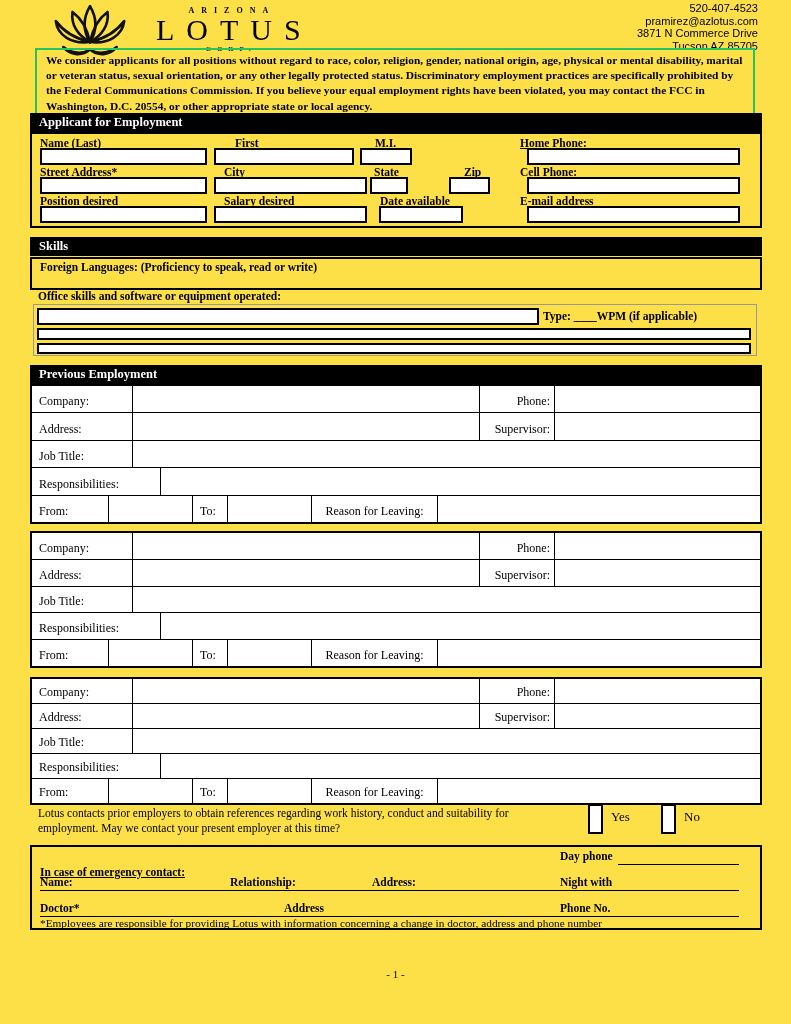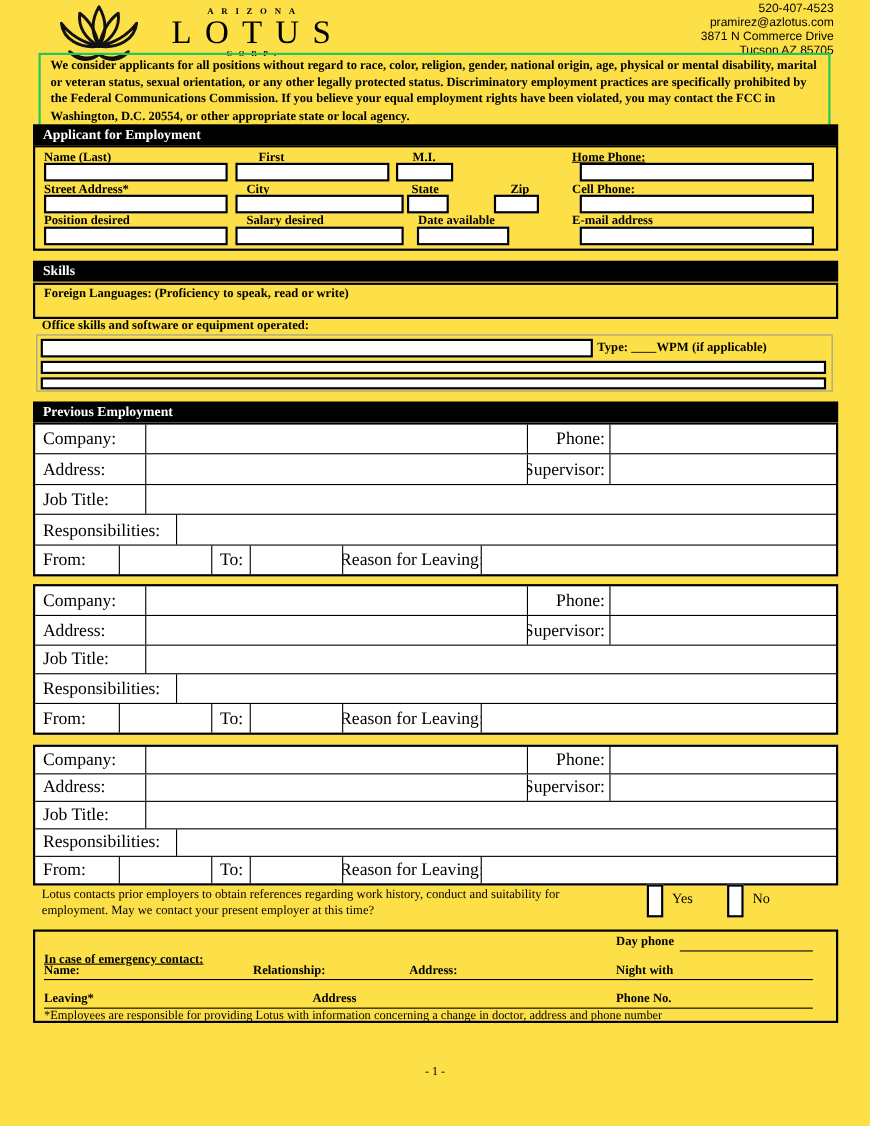--- a/index.html
+++ b/index.html
@@ -41,21 +41,21 @@
 
   
   #employment-blocks { position:absolute; left:30px; top:384px; width:732px; }
   .emp-block { border:2px solid #000; display:flex; flex-direction:column; background:#fff; }
   .emp-block:nth-of-type(1) { height:140px; margin-bottom:7px; }
   .emp-block:nth-of-type(2) { height:137px; margin-bottom:9px; }
   .emp-block:nth-of-type(3) { height:128px; }
   .emp-row { flex:1; display:flex; border-top:1px solid #000; min-height:0; }
   .emp-row:first-child { border-top:none; }
   .cell { border-left:1px solid #000; display:flex; align-items:flex-end; padding:0 2px 3px 7px;
-          font-size:16px; white-space:nowrap; overflow:hidden; }
+          font-size:12px; white-space:nowrap; overflow:hidden; }
   .cell:first-child { border-left:none; }
   .c-label { width:100px; }
   .c-wide  { flex:1; }
   .c-plabel{ width:75px; justify-content:flex-end; padding-right:4px; padding-left:2px; }
   .c-pval  { width:206px; }
   .c-rlabel{ width:128px; }
   .c-from  { width:76px; }
   .c-fromv { width:84px; }
   .c-to    { width:35px; }
   .c-tov   { width:84px; }
@@ -263,21 +263,21 @@
     <span class="emg-label emg-title" style="left:8px;top:3px;">In case of emergency contact:</span>
     <span class="emg-label" style="left:528px;top:3px;">Day phone</span>
     <div class="emg-line" style="left:586px;top:17px;width:121px;"></div>
 
     <span class="emg-label" style="left:8px;top:29px;">Name:</span>
     <span class="emg-label" style="left:198px;top:29px;text-align:right;">Relationship:</span>
     <span class="emg-label" style="left:340px;top:29px;">Address:</span>
     <span class="emg-label" style="left:528px;top:29px;">Night with</span>
     <div class="emg-line" style="left:8px;top:43px;width:699px;"></div>
 
-    <span class="emg-label" style="left:8px;top:55px;">Leaving*</span>
+    <span class="emg-label" style="left:8px;top:55px;">Doctor*</span>
     <span class="emg-label" style="left:252px;top:55px;">Address</span>
     <span class="emg-label" style="left:528px;top:55px;">Phone No.</span>
     <div class="emg-line" style="left:8px;top:69px;width:699px;"></div>
 
     <div class="emg-foot">*Employees are responsible for providing Lotus with information concerning a change in doctor, address and phone number</div>
   </div>
 
   <div class="page-num">- 1 -</div>
 
 </div>

